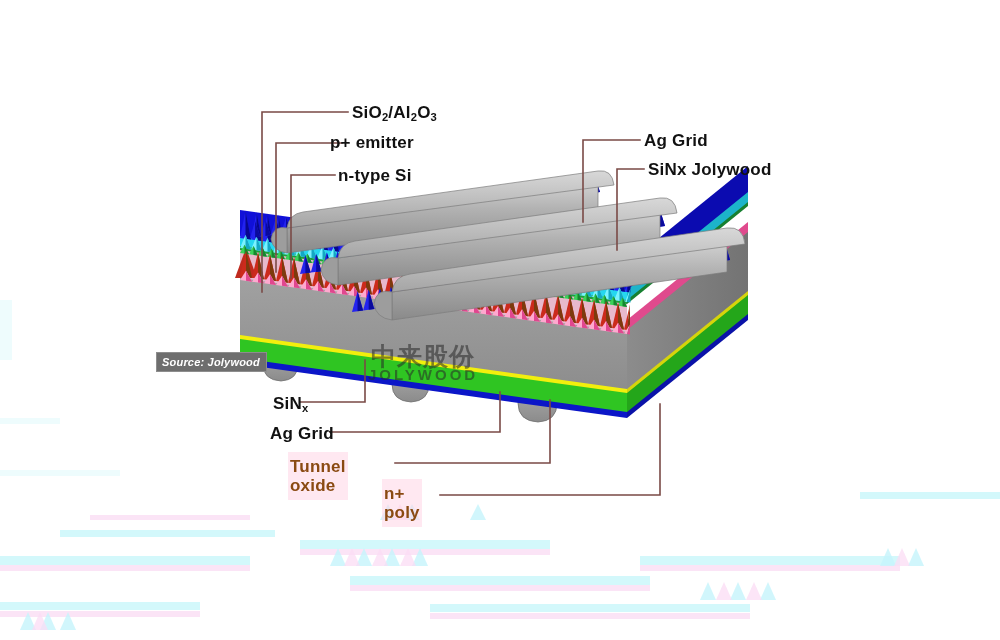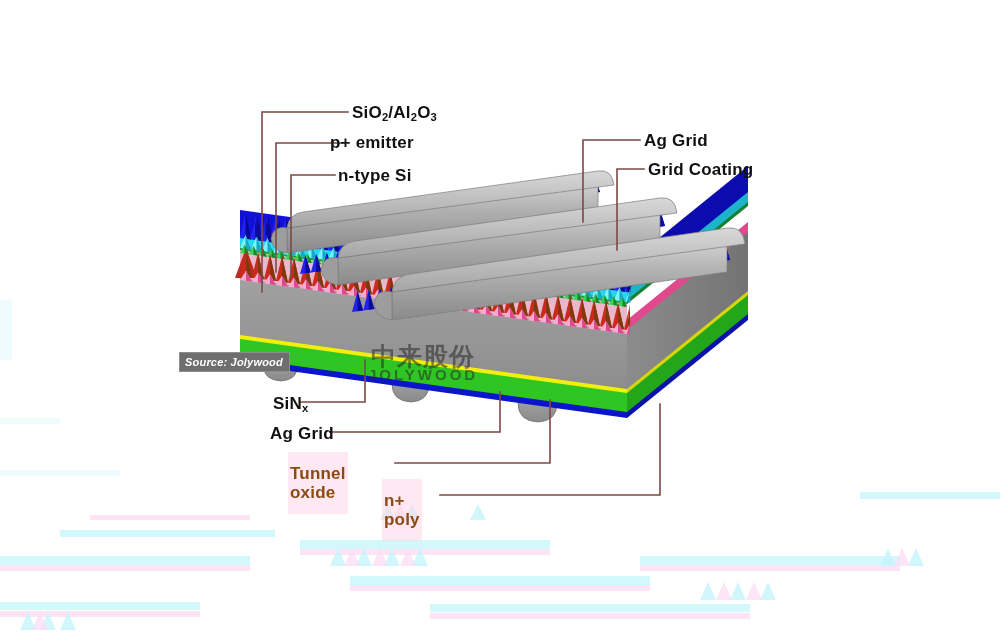--- a/index.html
+++ b/index.html
@@ -14,21 +14,21 @@
   svg#diagram{position:absolute;left:0;top:0;width:1000px;height:640px;}
 
   .lbl{
     position:absolute;
     font-weight:bold;
     white-space:nowrap;
     line-height:1.12;
     letter-spacing:0.2px;
   }
   .lbl-dark{color:#111111;font-size:17px;}
-  .lbl-brown{color:#8a4a12;font-size:17px;background:rgba(255,214,230,0.55);padding:12px 2px;}
+  .lbl-brown{color:#8a4a12;font-size:17px;background:rgba(255,214,230,0.55);padding:5px 2px;}
   sub{font-size:0.66em;vertical-align:-0.28em;}
 
   #source-badge{
     position:absolute;
     background:#6e6e6e;
     color:#ffffff;
     font-style:italic;
     font-weight:bold;
     font-size:11px;
     padding:3px 6px 3px 5px;
@@ -838,30 +838,30 @@
   </svg>
 
   <div class="lbl lbl-dark" style="left:352px;top:103px;">SiO<sub>2</sub>/Al<sub>2</sub>O<sub>3</sub></div>
 
   <div class="lbl lbl-dark" style="left:330px;top:133px;">p+ emitter</div>
 
   <div class="lbl lbl-dark" style="left:338px;top:166px;">n-type Si</div>
 
   <div class="lbl lbl-dark" style="left:644px;top:131px;">Ag Grid</div>
 
-  <div class="lbl lbl-dark" style="left:648px;top:160px;">Grid Coating</div>
+  <div class="lbl lbl-dark" style="left:648px;top:160px;">SiNx Jolywood</div>
 
   <div class="lbl lbl-dark" style="left:273px;top:394px;">SiN<sub>x</sub></div>
 
   <div class="lbl lbl-dark" style="left:270px;top:424px;">Ag Grid</div>
 
   <div class="lbl lbl-brown" style="left:288px;top:452px;">Tunnel<br>oxide</div>
 
   <div class="lbl lbl-brown" style="left:382px;top:479px;">n+<br>poly</div>
 
-  <div id="source-badge" style="left:179px;top:352px;">Source: Jolywood</div>
+  <div id="source-badge" style="left:156px;top:352px;">Source: Jolywood</div>
 
   <div id="watermark" style="left:368px;top:312px;">
     <div class="cn">中来股份</div>
     <div class="en">JOLYWOOD</div>
   </div>
 
 </div>
 
 </body></html>

